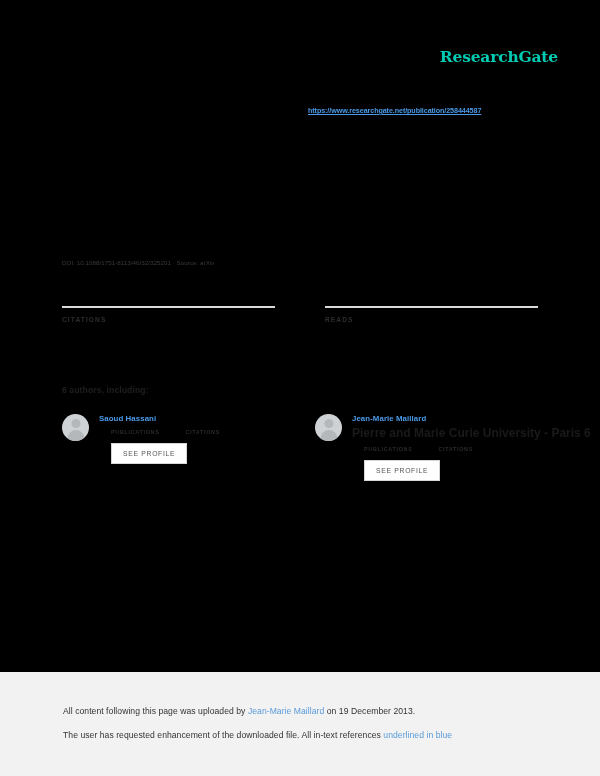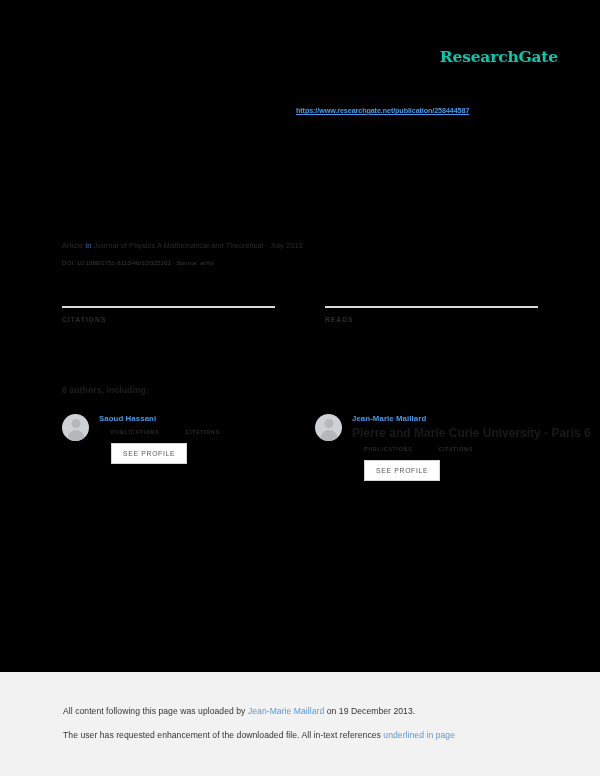--- a/index.html
+++ b/index.html
@@ -39,21 +39,21 @@
     font-weight: bold;
     font-size: 15.5px;
     letter-spacing: -0.2px;
     color: #00ccb4;
     white-space: nowrap;
   }
 
   
   .pub-url {
     position: absolute;
-    left: 296px;
+    left: 308px;
     top: 106px;
     font-size: 7.2px;
     font-weight: bold;
     color: #4a9ae8;
     letter-spacing: -0.1px;
     white-space: nowrap;
   }
 
   
   .title-block {
@@ -270,23 +270,20 @@
 
     <div class="rg-logo">ResearchGate</div>
 
     <a class="pub-url" href="#">https://www.researchgate.net/publication/258444587</a>
 
     <div class="title-block">
       <div class="title-kicker"></div>
       <div class="title-main"></div>
     </div>
 
-    <div class="article-line">
-      <span class="lbl-article">Article</span><span>&nbsp;</span><span class="lbl-in">in</span><span>&nbsp;</span><span class="jrnl">Journal of Physics A Mathematical and Theoretical · July 2013</span>
-    </div>
 
     <div class="doi-line">DOI: 10.1088/1751-8113/46/32/325201 · Source: arXiv</div>
 
     <div class="stats-row">
       <div class="stat-col">
         <div class="stat-rule"></div>
         <div class="stat-label">CITATIONS</div>
         <div class="stat-value"></div>
       </div>
       <div class="stat-col">
@@ -341,17 +338,17 @@
     </div>
   </div>
 
   <div class="footer-region"></div>
 
   <div class="footer-line l1">
     <span>All content following this page was uploaded by </span><span class="link-blue">Jean-Marie Maillard</span><span> on 19 December 2013.</span>
   </div>
 
   <div class="footer-line l2">
-    <span>The user has requested enhancement of the downloaded file. All in-text references </span><span class="link-blue">underlined in page</span>
+    <span>The user has requested enhancement of the downloaded file. All in-text references </span><span class="link-blue">underlined in blue</span>
   </div>
 
 
 </div>
 
 </body></html>

